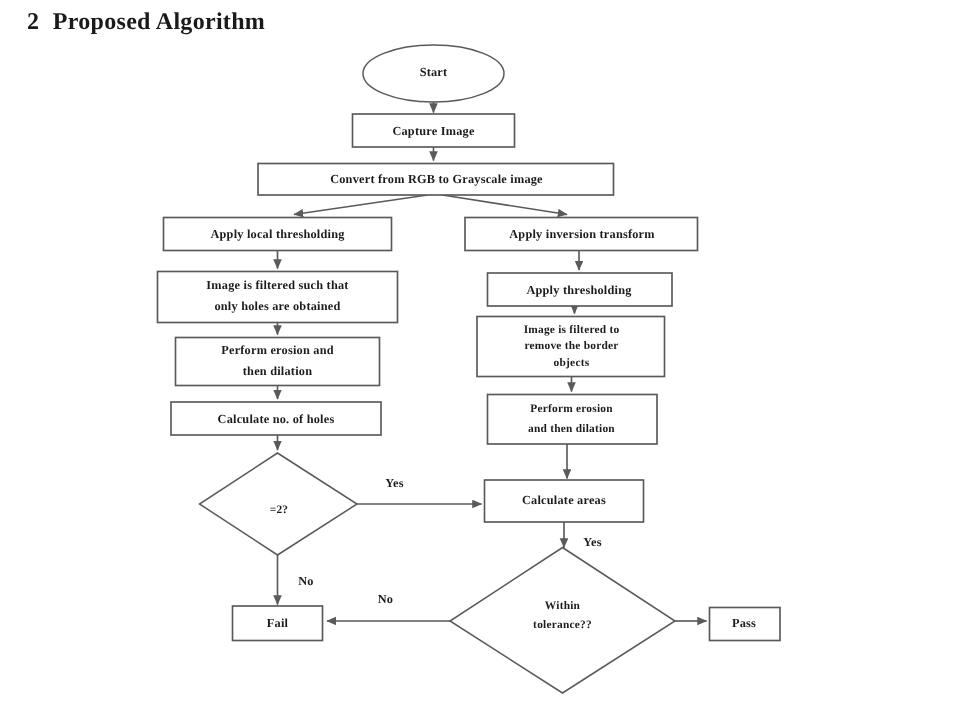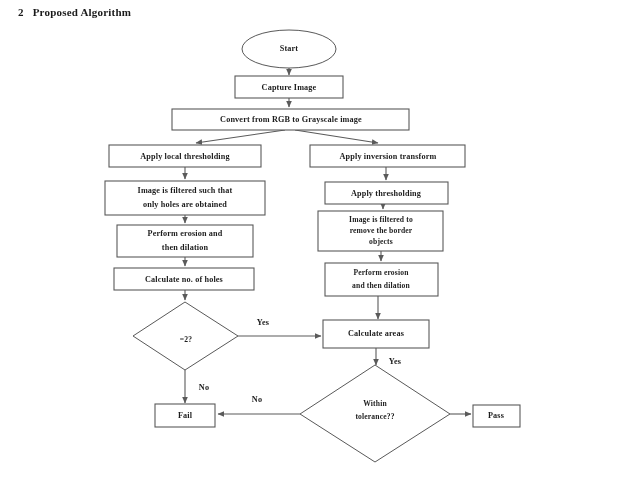--- a/index.html
+++ b/index.html
@@ -21,21 +21,21 @@
     width: 638px;
     height: 478px;
     background: #ffffff;
   }
   .section-heading {
     position: absolute;
     left: 18px;
     top: 6px;
     font-family: "Liberation Serif", "DejaVu Serif", serif;
     font-weight: bold;
-    font-size: 11px;
+    font-size: 16px;
     letter-spacing: 0.2px;
     white-space: nowrap;
     color: #1a1a1a;
   }
   .section-heading .num {
     margin-right: 9px;
   }
   svg.flowchart {
     position: absolute;
     left: 0;

